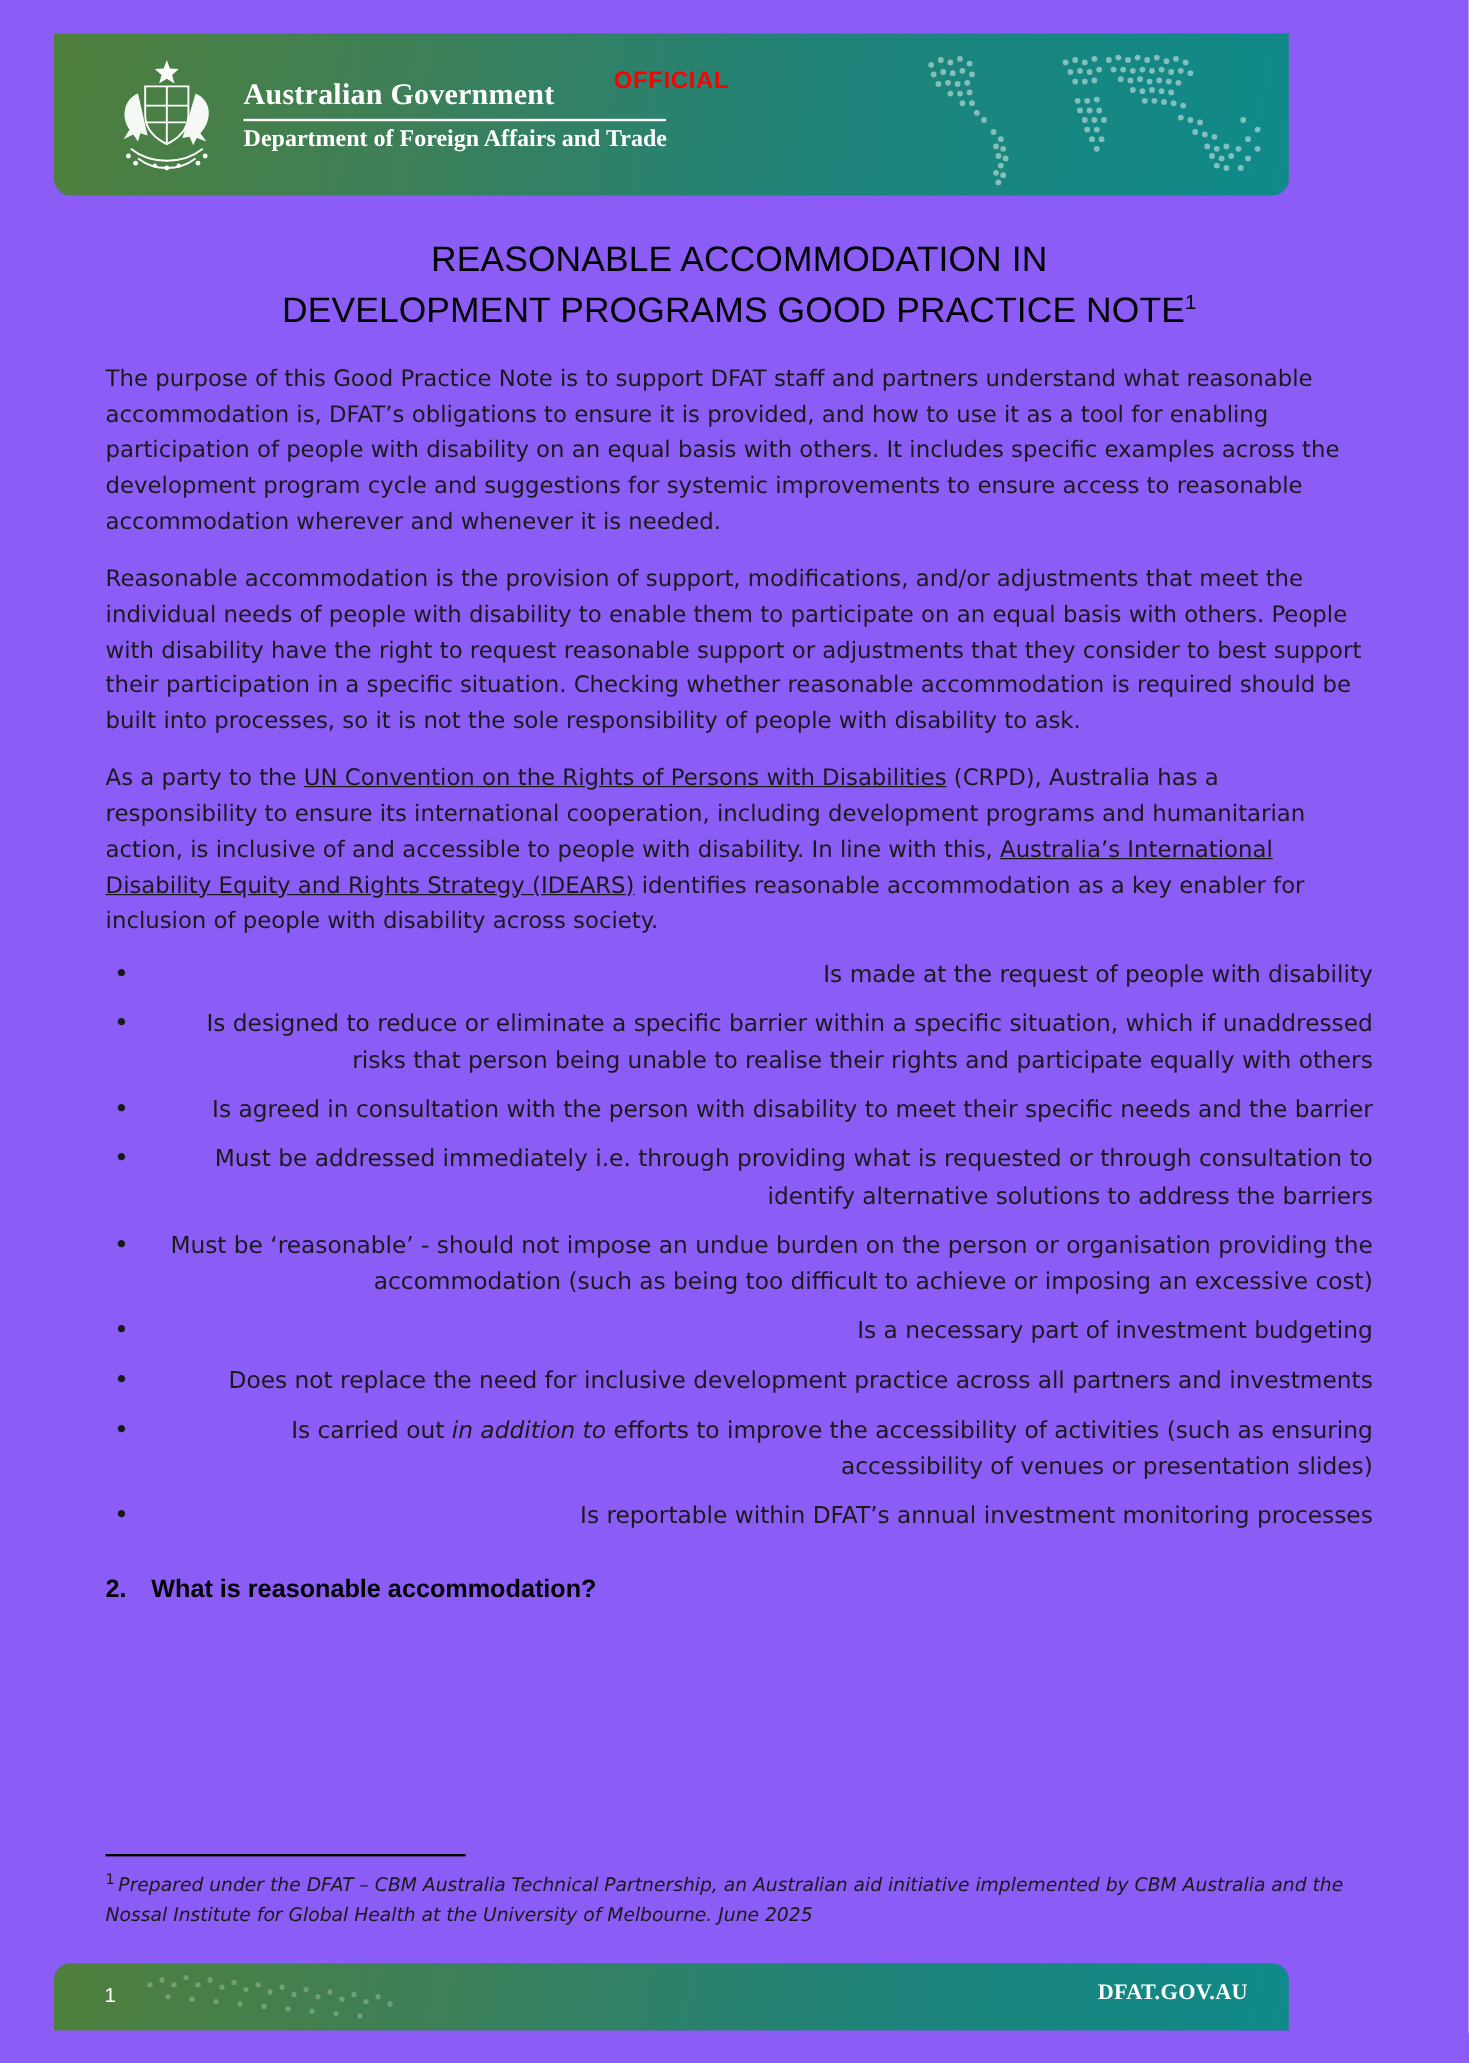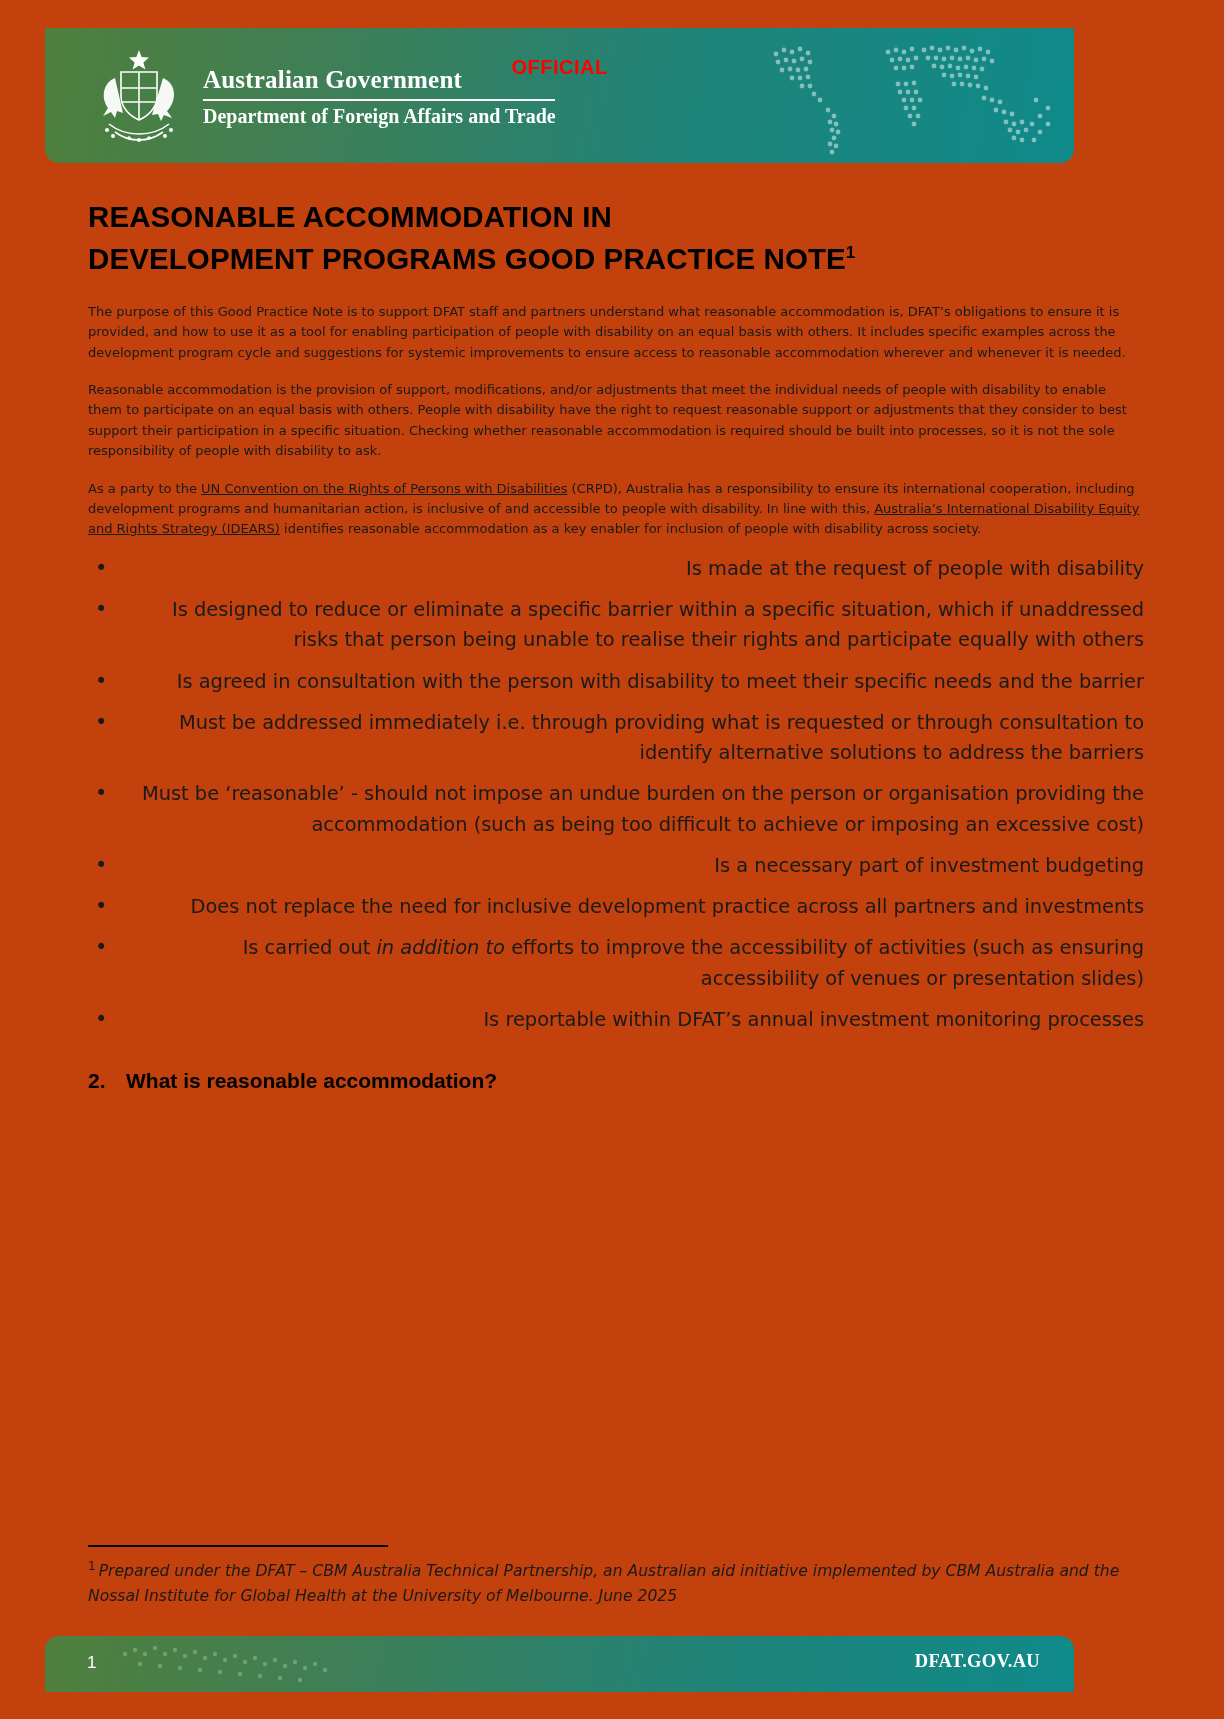--- a/index.html
+++ b/index.html
@@ -13,21 +13,21 @@
     height: 1719px;
     font-family: "DejaVu Sans", sans-serif;
     position: relative;
     overflow: hidden;
   }
   .page {
     position: absolute;
     left: 0; top: 0;
     width: 1224px;
     height: 1719px;
-    background: #c2410c;
+    background: #8b5cf6;
   }
 
   
   .header-banner {
     position: absolute;
     left: 45px;
     top: 28px;
     width: 1029px;
     height: 135px;
     background: linear-gradient(100deg, #4f7f3c 0%, #3e7f57 28%, #1f8379 62%, #0f8a8a 100%);
@@ -90,34 +90,34 @@
   .content {
     position: absolute;
     left: 88px;
     top: 196px;
     width: 1056px;
   }
   h1.doc-title {
     margin: 0;
     font-family: "Liberation Sans", sans-serif;
     font-size: 29.5px;
-    font-weight: bold;
-    text-align: left;
+    font-weight: normal;
+    text-align: center;
     color: #000000;
     line-height: 1.42;
     letter-spacing: .1px;
   }
   h1.doc-title sup {
     font-size: 17px;
     vertical-align: super;
     line-height: 0;
   }
   p.body-text {
     margin: 17px 0 0 0;
-    font-size: 13px;
+    font-size: 19px;
     line-height: 1.57;
     color: #1a1a1a;
     text-align: left;
   }
   p.body-text.first { margin-top: 22px; }
   .u { text-decoration: underline; }
   .it { font-style: italic; }
 
   h2.section-heading {
     margin: 34px 0 0 0;

